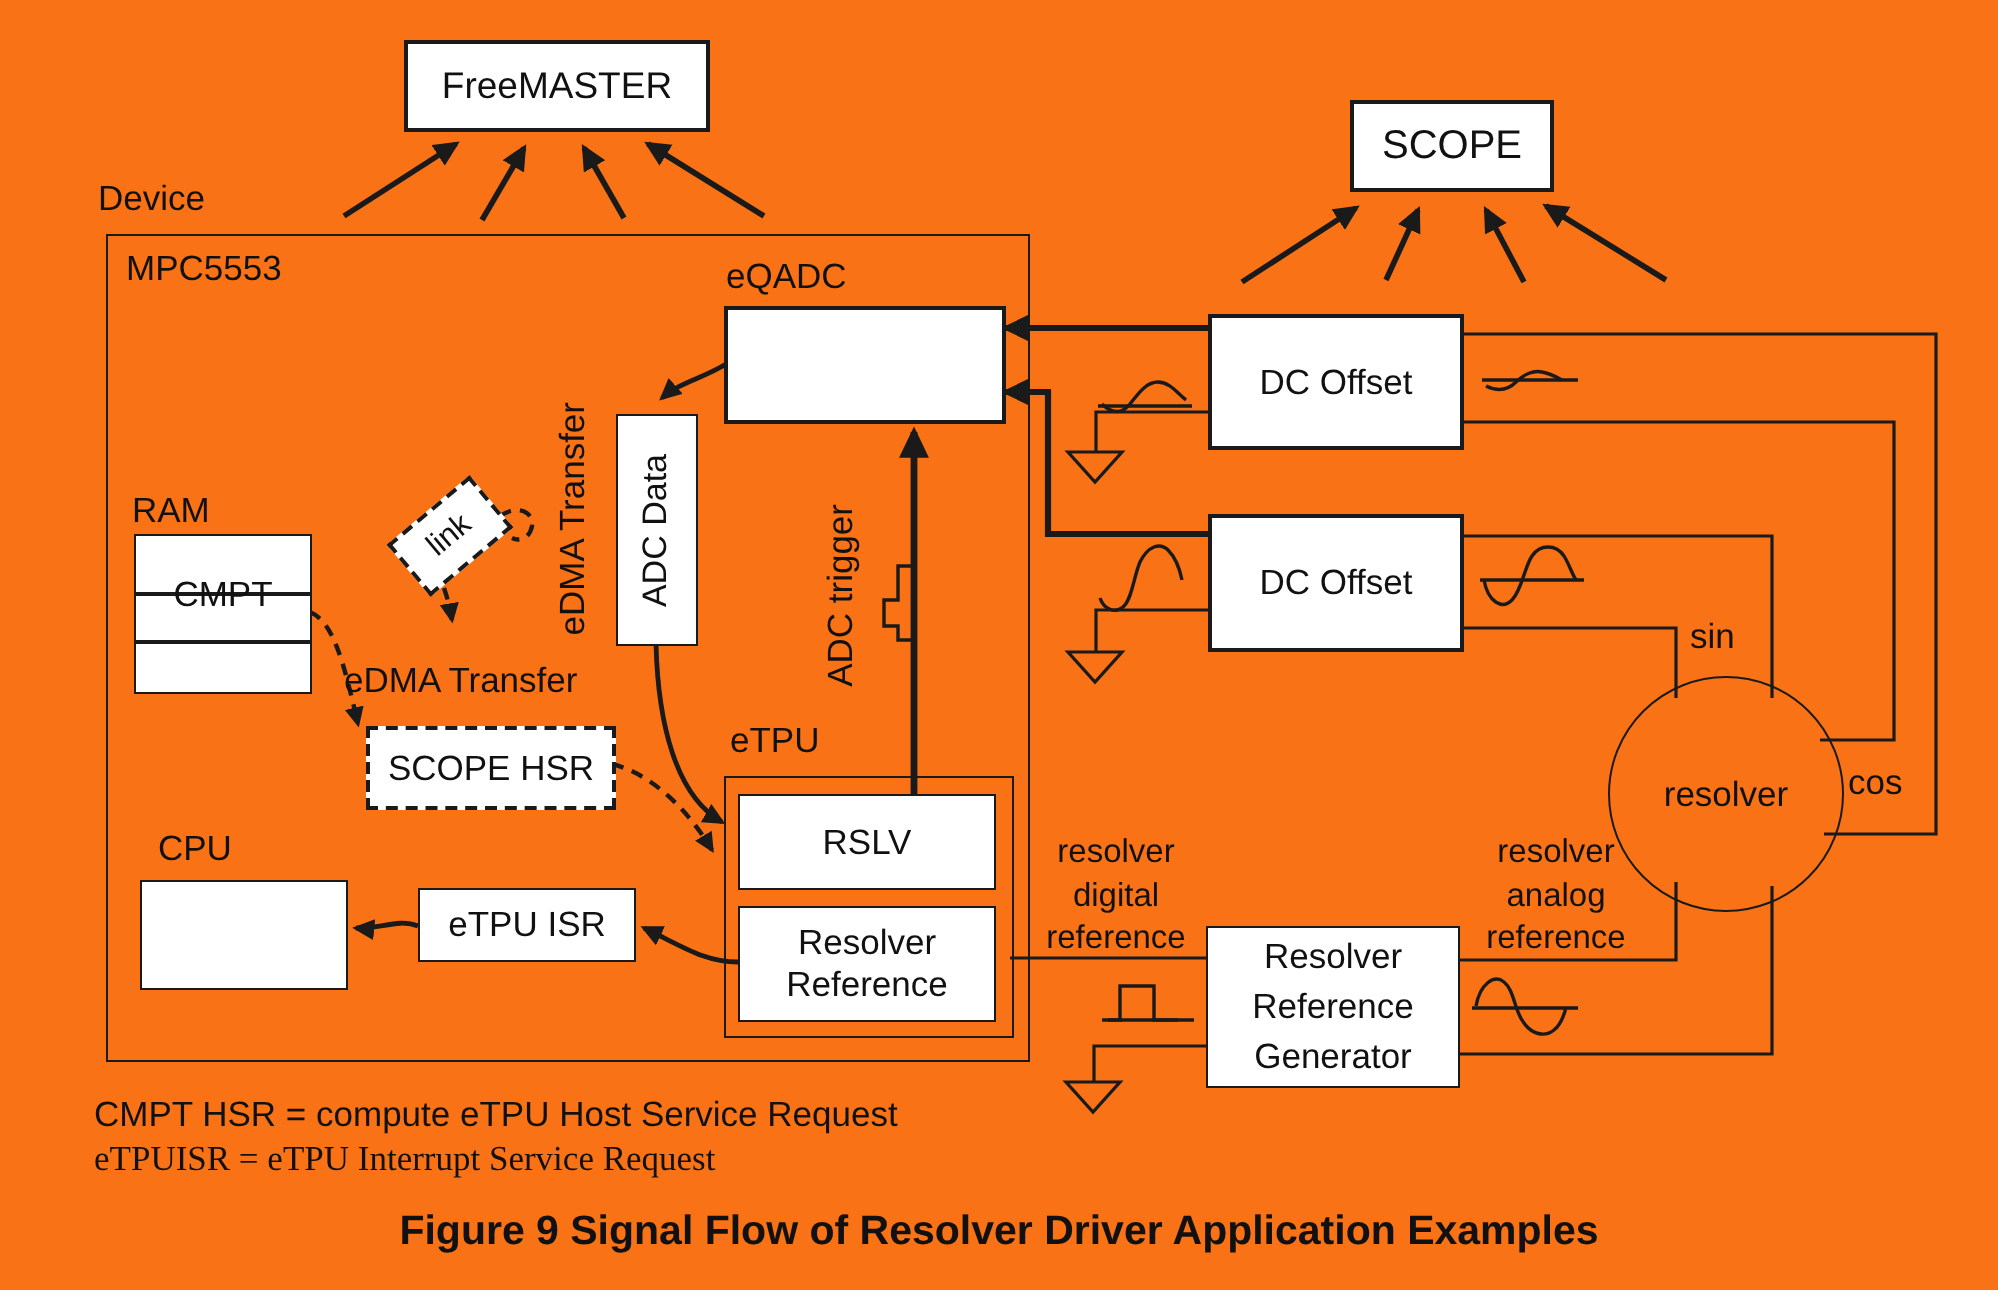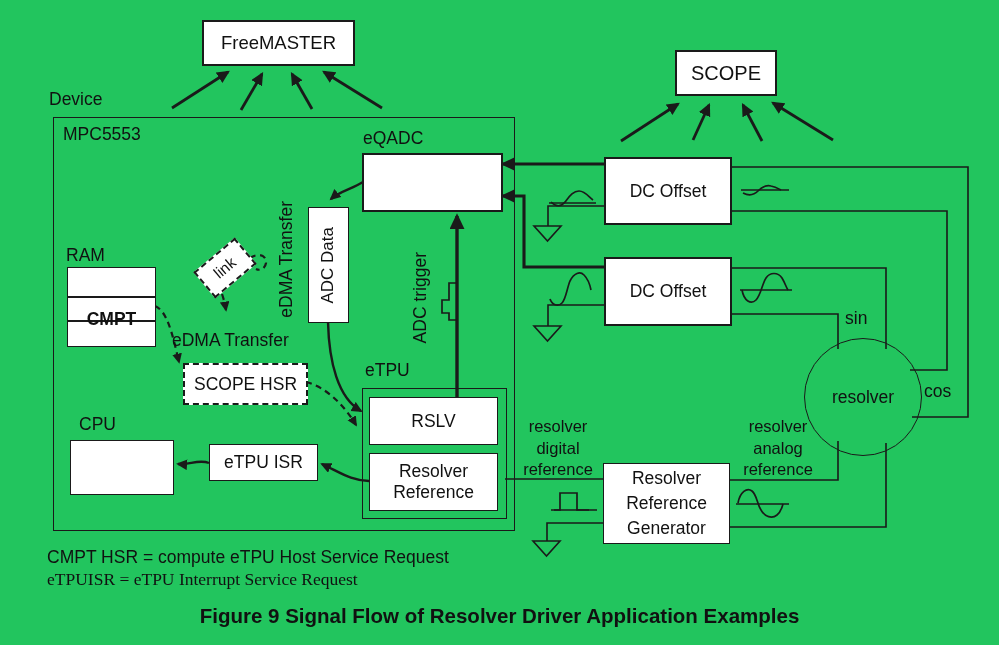--- a/index.html
+++ b/index.html
@@ -1,17 +1,17 @@
 <!DOCTYPE html>
 <html><head>
 <meta charset="utf-8">
 <style>
   html,body{margin:0;padding:0;background:#ffffff;}
   #stage{
-    position:relative;width:999px;height:645px;background:#22c55e;
+    position:relative;width:999px;height:645px;background:#f97316;
     font-family:"Liberation Sans","DejaVu Sans",sans-serif;color:#111;overflow:hidden;
   }
   svg.wires{position:absolute;left:0;top:0;z-index:1;}
   .box{
     position:absolute;z-index:2;border:2px solid #1a1a1a;background:#fff;
     display:flex;align-items:center;justify-content:center;
     font-size:17.5px;line-height:1.2;text-align:center;white-space:nowrap;
   }
   .thick{border-width:2.5px;}
   .thin{border-width:1.6px;}
@@ -147,21 +147,21 @@
     <span class="vlbl">eDMA Transfer</span>
   </div>
   <div class="vwrap" style="left:408px;top:248px;width:24px;height:100px;">
     <span class="vlbl">ADC trigger</span>
   </div>
 
   <div class="lbl" style="left:66px;top:245px;">RAM</div>
   <div class="box thin" style="left:67px;top:267px;width:87px;height:78px;">
     <div class="ramline" style="top:28px;"></div>
     <div class="ramline" style="top:52px;"></div>
-    <div style="position:absolute;left:0;top:41px;width:100%;height:23px;display:flex;align-items:flex-start;justify-content:center;font-weight:bold;">
+    <div style="position:absolute;left:0;top:17px;width:100%;height:23px;display:flex;align-items:flex-end;justify-content:center;">
       <span>CMPT</span>
     </div>
   </div>
 
   <div class="box dashed" style="left:198px;top:251px;width:50px;height:30px;transform:rotate(-40deg);font-size:15.5px;">
     <span>link</span>
   </div>
 
   <div class="lbl" style="left:172px;top:330px;">eDMA Transfer</div>
 

